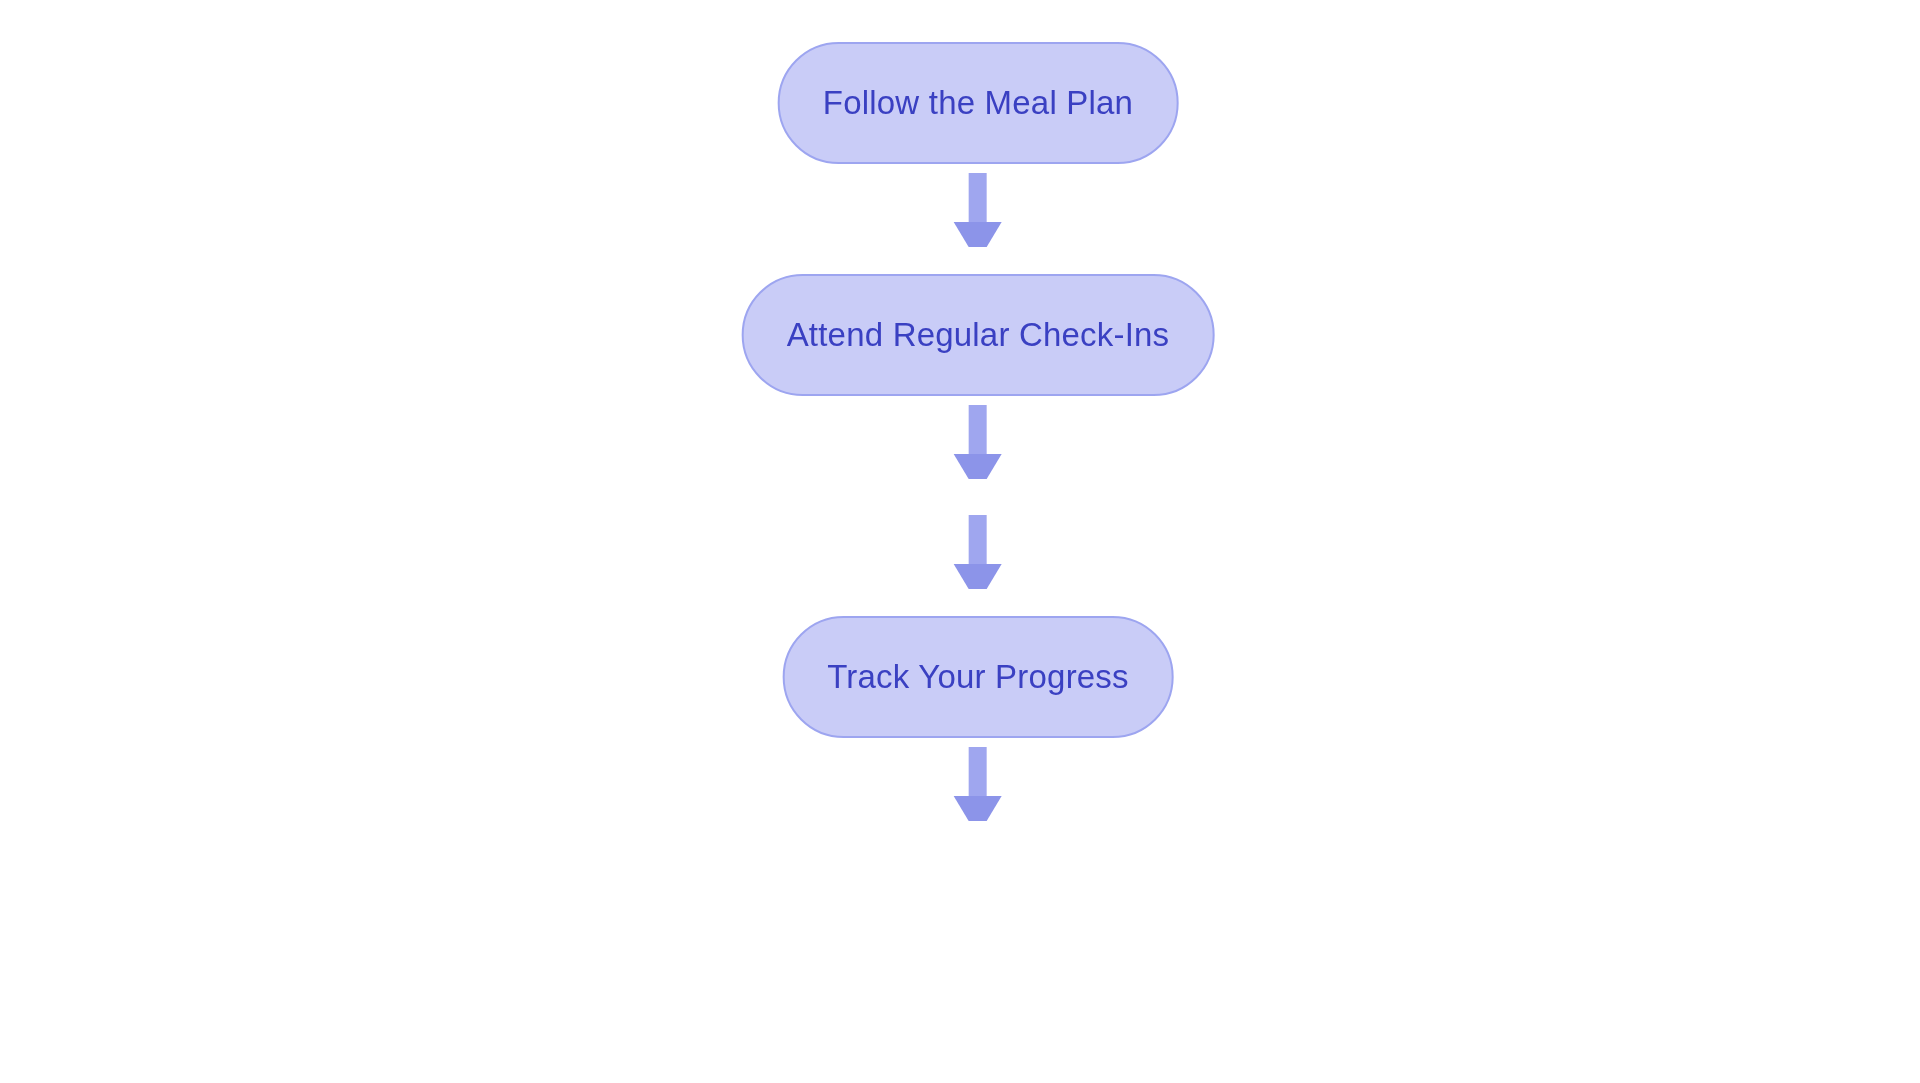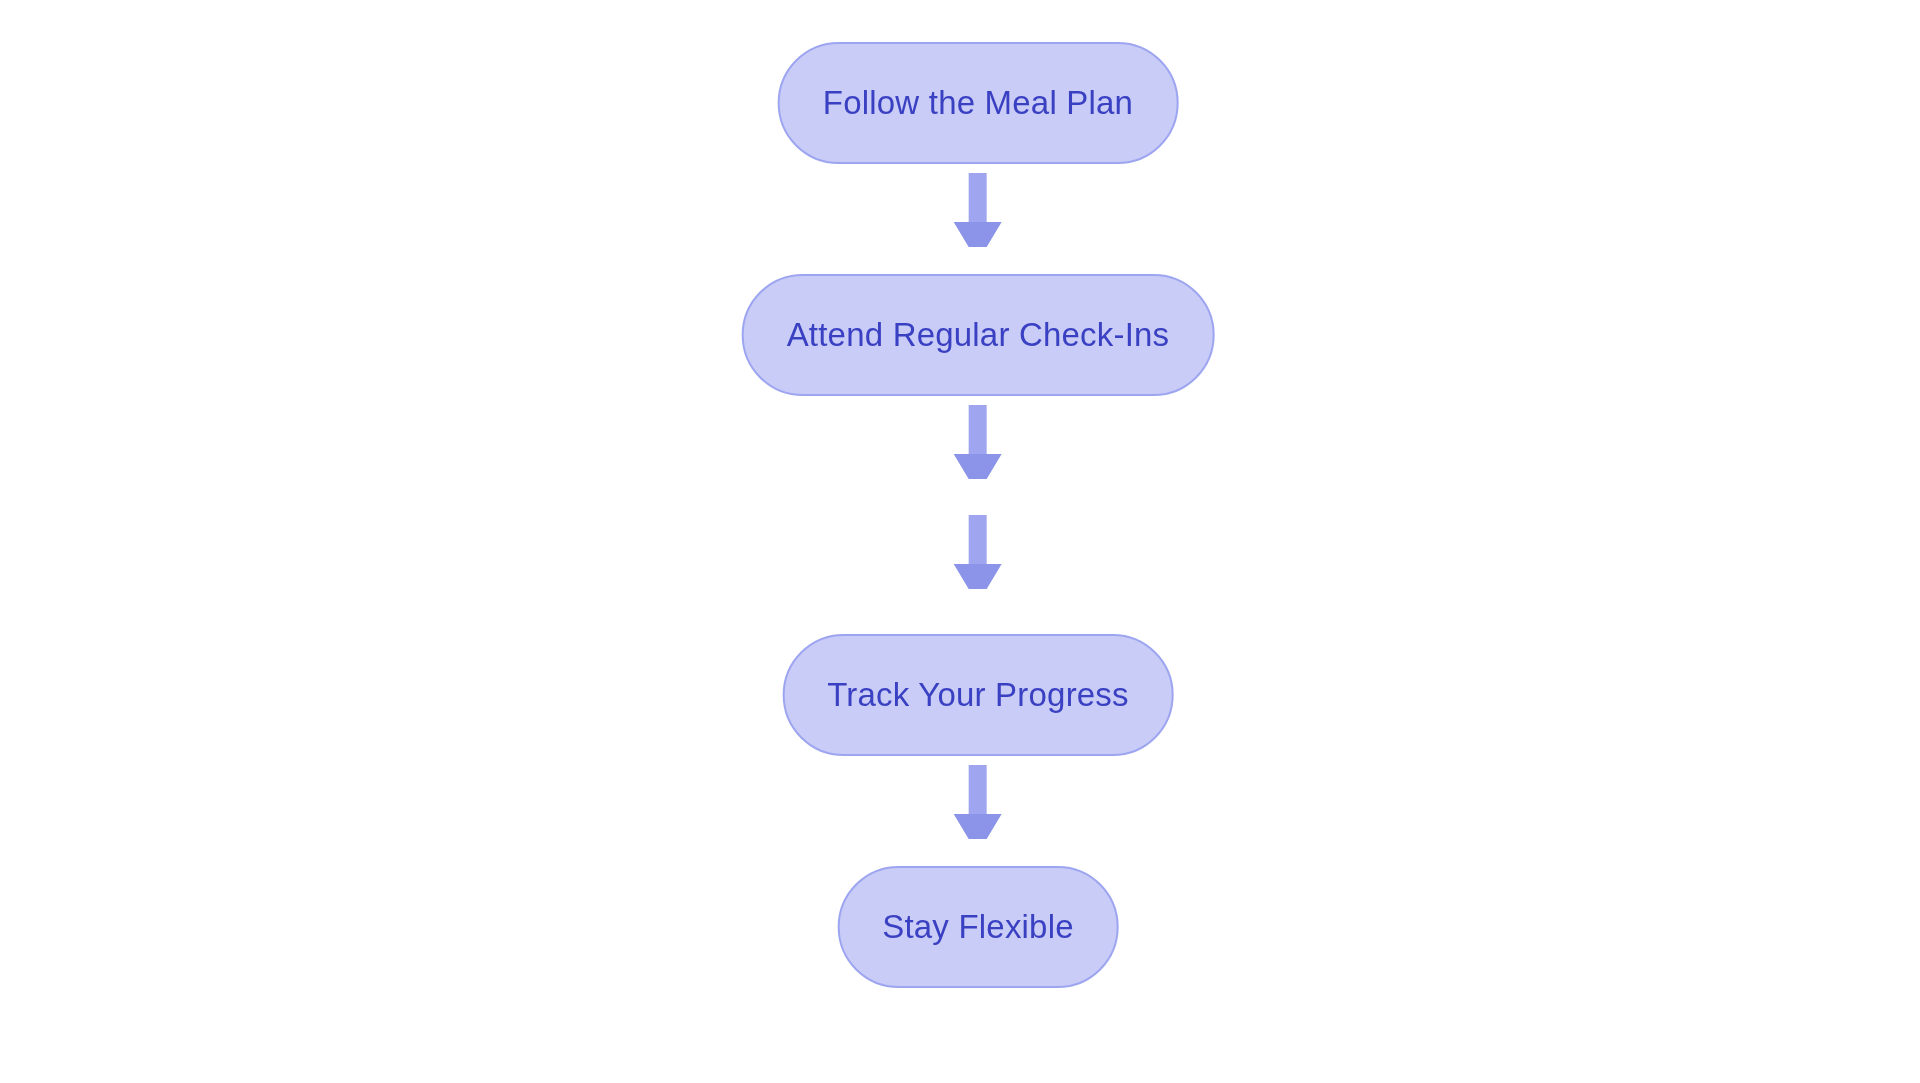--- a/index.html
+++ b/index.html
@@ -35,21 +35,21 @@
     letter-spacing: 0.2px;
     display: flex;
     align-items: center;
     justify-content: center;
     white-space: nowrap;
     padding: 0 34px;
   }
   .node.n1 { min-width: 372px; }
   .node.n2 { min-width: 443px; justify-content: center; }
   .node.n3 { min-width: 488px; }
-  .node.n4 { min-width: 358px; margin-top: 18px; }
+  .node.n4 { min-width: 358px; }
   .node.n5 { min-width: 258px; }
   .connector {
     height: 110px;
     display: flex;
     flex-direction: column;
     align-items: center;
   }
   .connector .line {
     width: 5px;
     flex: 1 1 auto;
@@ -96,18 +96,15 @@
 
     <div class="node n4">
       <span>Track Your Progress</span>
     </div>
 
     <div class="connector">
       <div class="line"></div>
       <div class="head"></div>
     </div>
 
-    <div class="node n5">
-      <span>Stay Flexible</span>
-    </div>
 
   </div>
 </div>
 
 </body></html>

